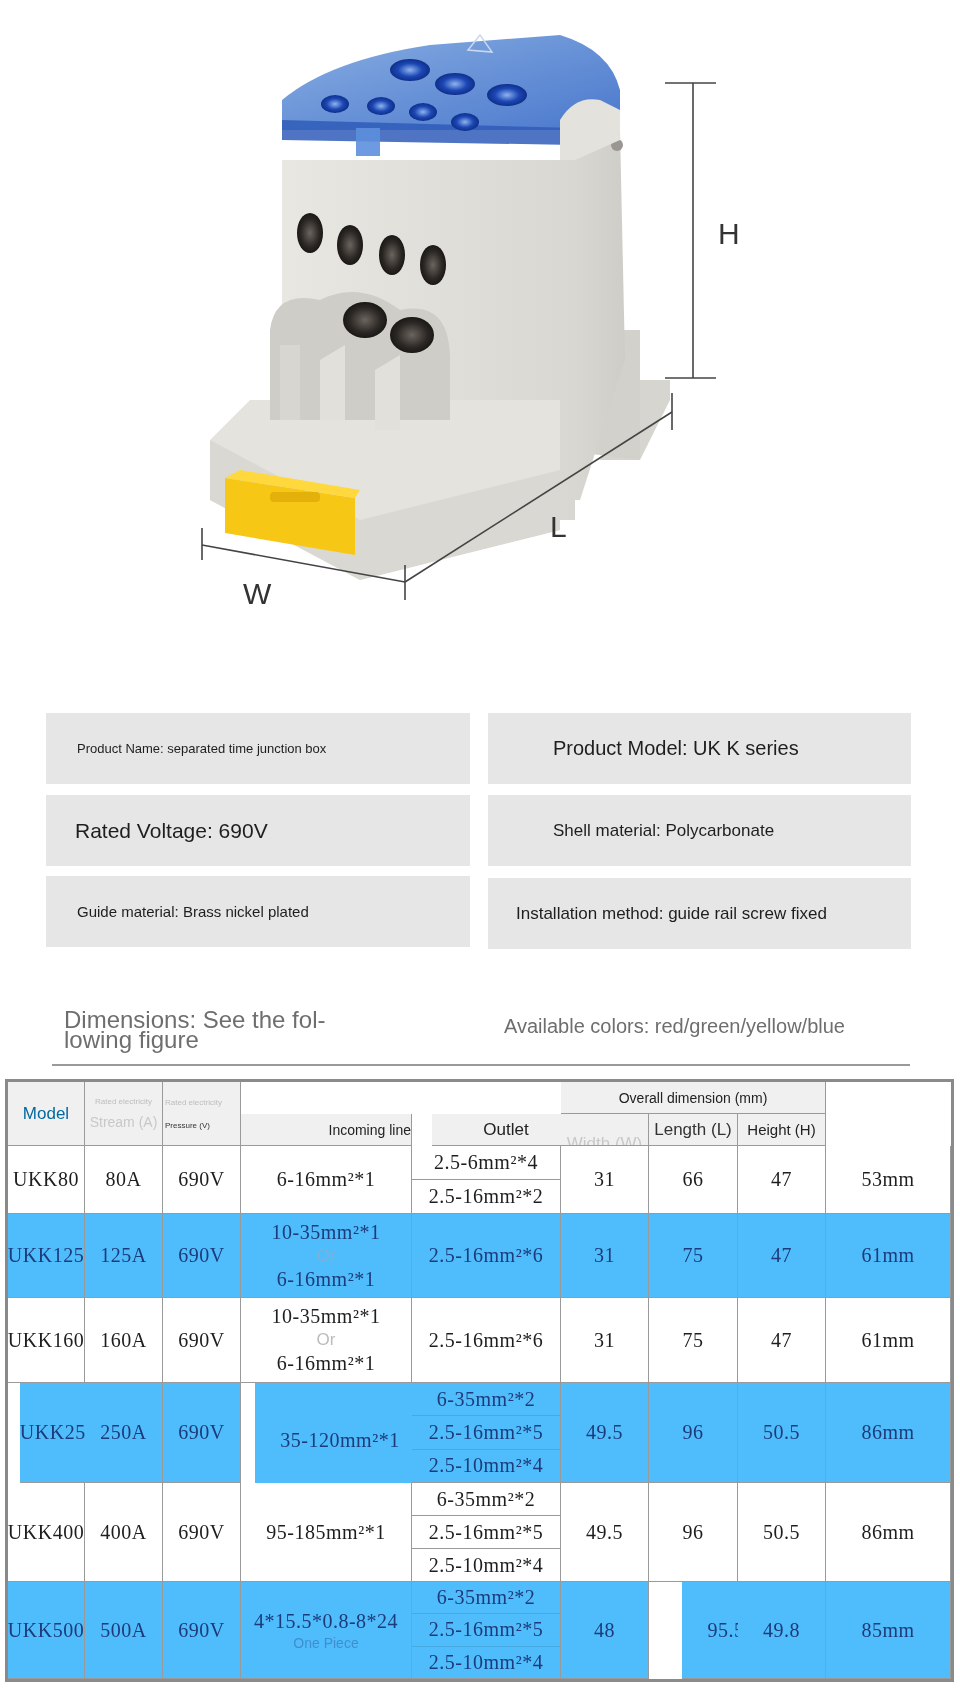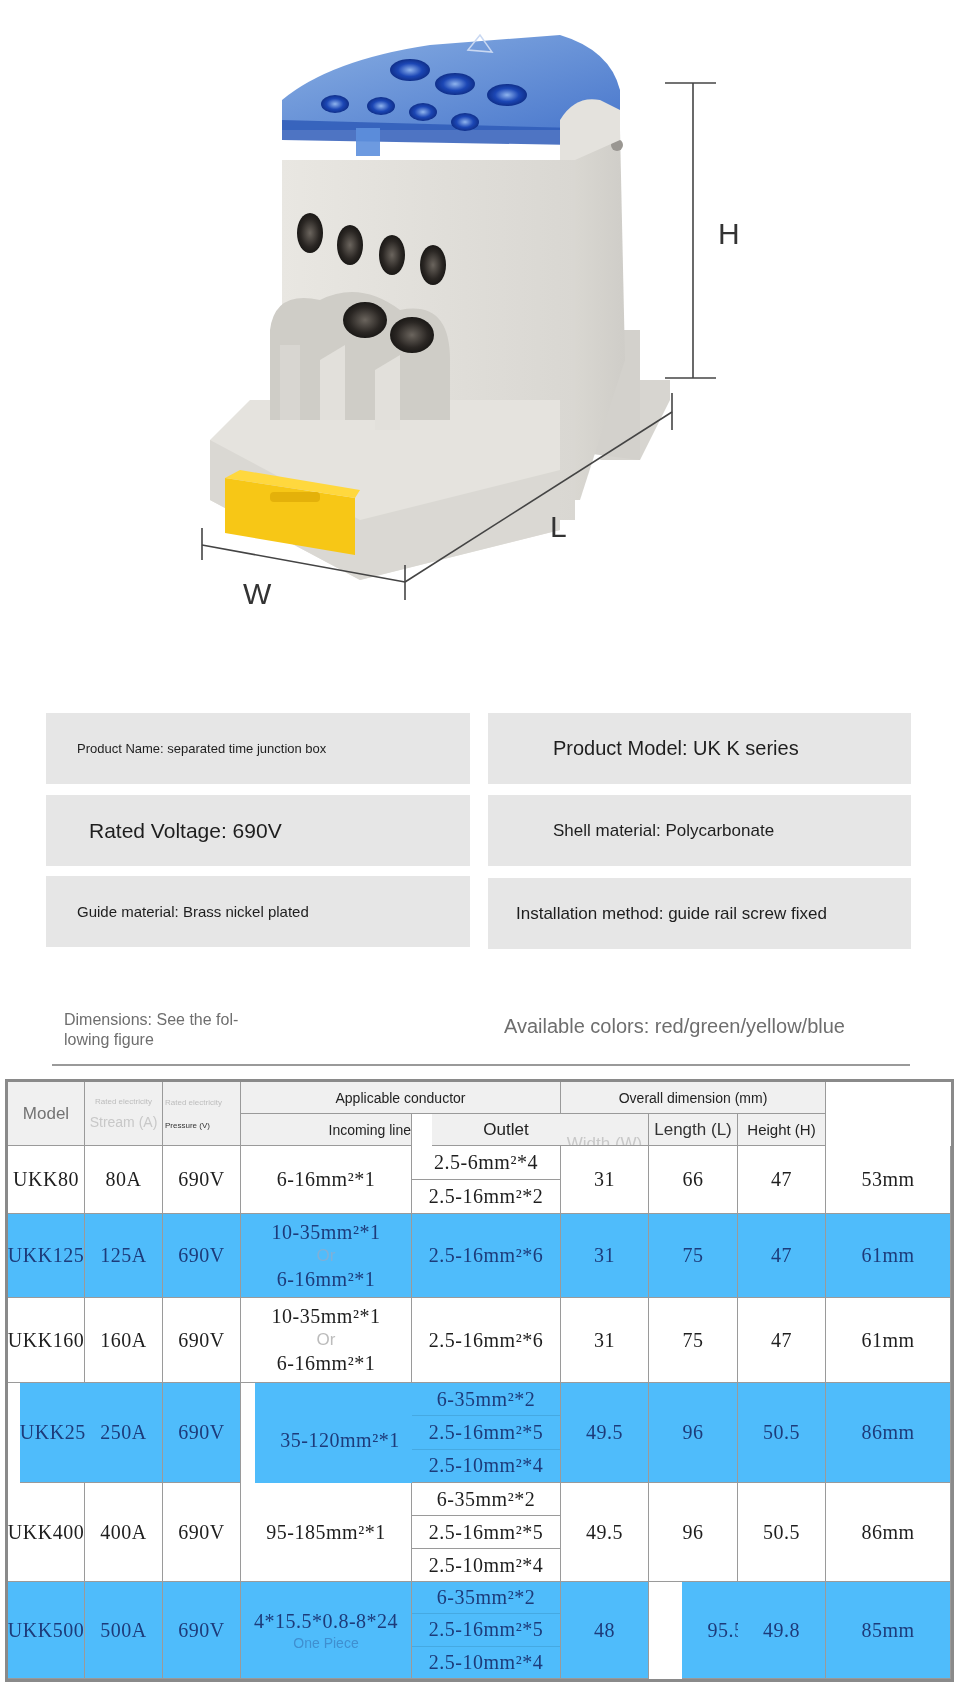--- a/index.html
+++ b/index.html
@@ -7,21 +7,21 @@
   body { position: relative; font-family: "Liberation Sans", sans-serif; color: #222; }
 
   
   #photo { position: absolute; left: 0; top: 0; width: 960px; height: 650px; }
 
   
   .spec { position: absolute; background: #e6e6e6; display: flex; align-items: center; color: #1e1e1e; }
   .spec span { display: block; white-space: nowrap; }
 
   
-  .heading { position: absolute; color: #6e6e6e; font-size: 16px; line-height: 20px; }
+  .heading { position: absolute; color: #6e6e6e; font-size: 24px; line-height: 20px; }
   #divider { position: absolute; left: 52px; top: 1064px; width: 858px; height: 2px; background: #9a9a9a; }
 
   
   #spec-table { position: absolute; left: 5px; top: 1079px; width: 949px; height: 603px;
     border: 3px solid #8a8a8a; background: #fff; }
   .cell { position: absolute; display: flex; flex-direction: column; align-items: center; justify-content: center;
     text-align: center; border-right: 1.5px solid #9a9a9a; border-bottom: 1.5px solid #9a9a9a; overflow: hidden; }
   .hdr { background: #f0f0f0; font-family: "Liberation Sans", sans-serif; color: #222; }
   .row-white { background: #ffffff; }
   .row-blue { background: #4fbcfb; }
@@ -133,21 +133,21 @@
   <text x="550" y="537" font-family="Liberation Sans, sans-serif" font-size="30" fill="#333">L</text>
   <text x="243" y="604" font-family="Liberation Sans, sans-serif" font-size="30" fill="#333">W</text>
 </svg>
 
 <div class="spec" style="left:46px;top:713px;width:424px;height:71px;padding-left:31px;font-size:13px;">
   <span>Product Name: separated time junction box</span>
 </div>
 <div class="spec" style="left:488px;top:713px;width:423px;height:71px;padding-left:65px;font-size:20px;">
   <span>Product Model: UK K series</span>
 </div>
-<div class="spec" style="left:46px;top:795px;width:424px;height:71px;padding-left:43px;font-size:21px;">
+<div class="spec" style="left:46px;top:795px;width:424px;height:71px;padding-left:29px;font-size:21px;">
   <span>Rated Voltage: 690V</span>
 </div>
 <div class="spec" style="left:488px;top:795px;width:423px;height:71px;padding-left:65px;font-size:17px;">
   <span>Shell material: Polycarbonate</span>
 </div>
 <div class="spec" style="left:46px;top:876px;width:424px;height:71px;padding-left:31px;font-size:15px;">
   <span>Guide material: Brass nickel plated</span>
 </div>
 <div class="spec" style="left:488px;top:878px;width:423px;height:71px;padding-left:28px;font-size:17px;">
   <span>Installation method: guide rail screw fixed</span>
@@ -156,33 +156,30 @@
 <div class="heading" style="left:64px;top:1010px;">
   <div>Dimensions: See the fol-</div>
   <div>lowing figure</div>
 </div>
 <div class="heading" style="left:504px;top:1016px;font-size:20px;">Available colors: red/green/yellow/blue</div>
 <div id="divider"></div>
 
 <div id="spec-table">
 
   <div class="cell hdr" style="left:0;top:0;width:77px;height:64px;">
-    <span style="font-size:17px;color:#737373;">Model</span>
+    <span style="font-size:17px;color:#0369a1;">Model</span>
   </div>
   <div class="cell hdr" style="left:77px;top:0;width:78px;height:64px;">
     <span class="tiny">Rated electricity</span>
     <span class="faint" style="font-size:14px;margin-top:8px;">Stream (A)</span>
   </div>
   <div class="cell hdr" style="left:155px;top:0;width:78px;height:64px;align-items:flex-start;padding-left:2px;">
     <span class="tiny">Rated electricity</span>
     <span style="font-size:8px;color:#333;margin-top:14px;">Pressure (V)</span>
   </div>
-  <div class="cell hdr" style="left:233px;top:0;width:320px;height:32px;">
-    <span style="font-size:14px;">Applicable conductor</span>
-  </div>
   <div class="cell hdr" style="left:233px;top:32px;width:171px;height:32px;align-items:flex-end;">
     <span style="font-size:14px;">Incoming line</span>
   </div>
   <div class="cell hdr" style="left:424px;top:32px;width:149px;height:32px;">
     <span style="font-size:17px;">Outlet</span>
   </div>
   <div class="cell hdr" style="left:553px;top:0;width:265px;height:32px;">
     <span style="font-size:14px;">Overall dimension (mm)</span>
   </div>
   <div class="cell hdr" style="left:553px;top:32px;width:88px;height:32px;">

